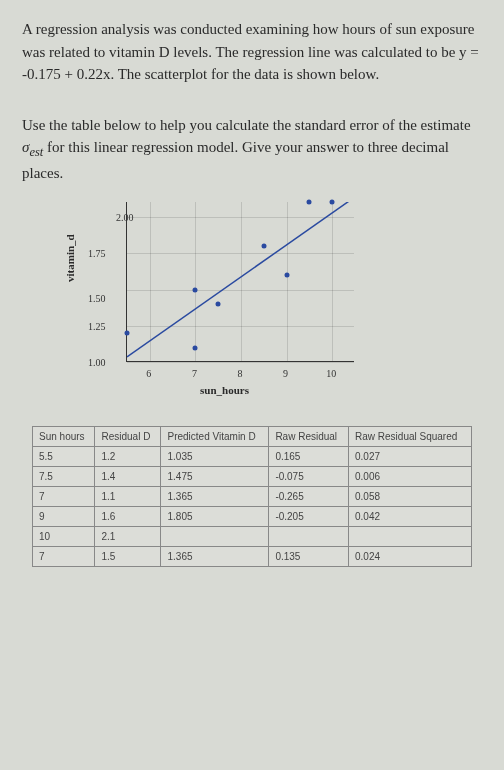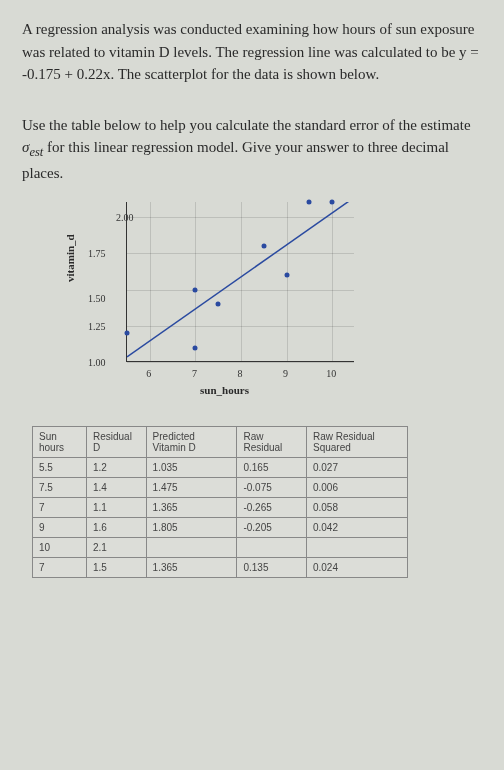--- a/index.html
+++ b/index.html
@@ -43,21 +43,21 @@
     .grid-h { position:absolute; left:0; width:100%; height:1px; background:rgba(0,0,0,0.12);}
     .grid-v { position:absolute; top:0; height:100%; width:1px; background:rgba(0,0,0,0.12);}
     .ytick { position:absolute; left:18px; font-size:10px; color:#333; transform:translateY(-50%); }
     .xtick { position:absolute; top:176px; font-size:10px; color:#333; transform:translateX(-50%); }
     .ylabel { position:absolute; left:0px; top:90px; font-size:11px; font-weight:bold; transform: rotate(-90deg) translate(0,-50%); transform-origin: left top; }
     .xlabel { position:absolute; left:130px; top:192px; font-size:11px; font-weight:bold; }
     .regline { position:absolute; stroke:#2a4aa0; stroke-width:1.5; }
     .pt { position:absolute; width:5px; height:5px; background:#2a4aa0; border-radius:50%; transform:translate(-50%,-50%);}
     table {
       border-collapse: collapse;
-      width: 376px;
+      width: 440px;
       margin-left: 10px;
       font-family: Arial, sans-serif;
       font-size: 10px;
     }
     th, td {
       border: 1px solid #888;
       padding: 4px 6px;
       text-align: left;
       color: #444;
       background: rgba(255,255,255,0.1);

